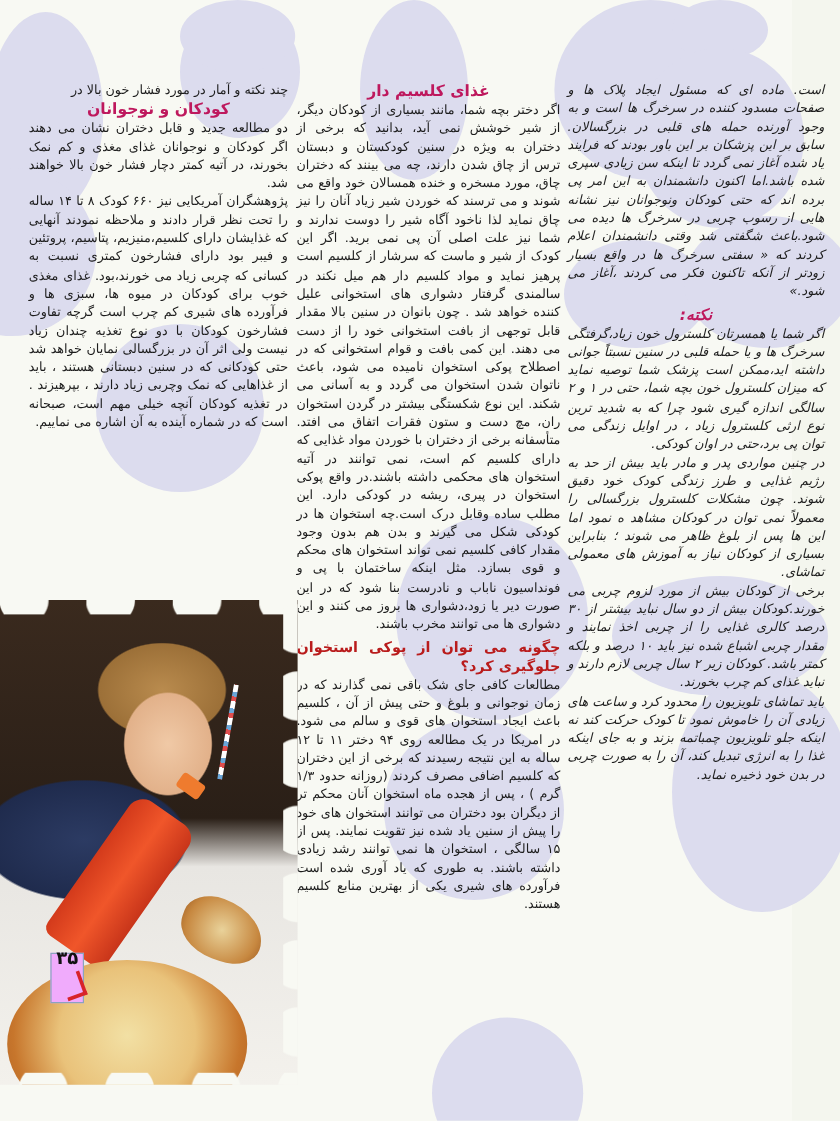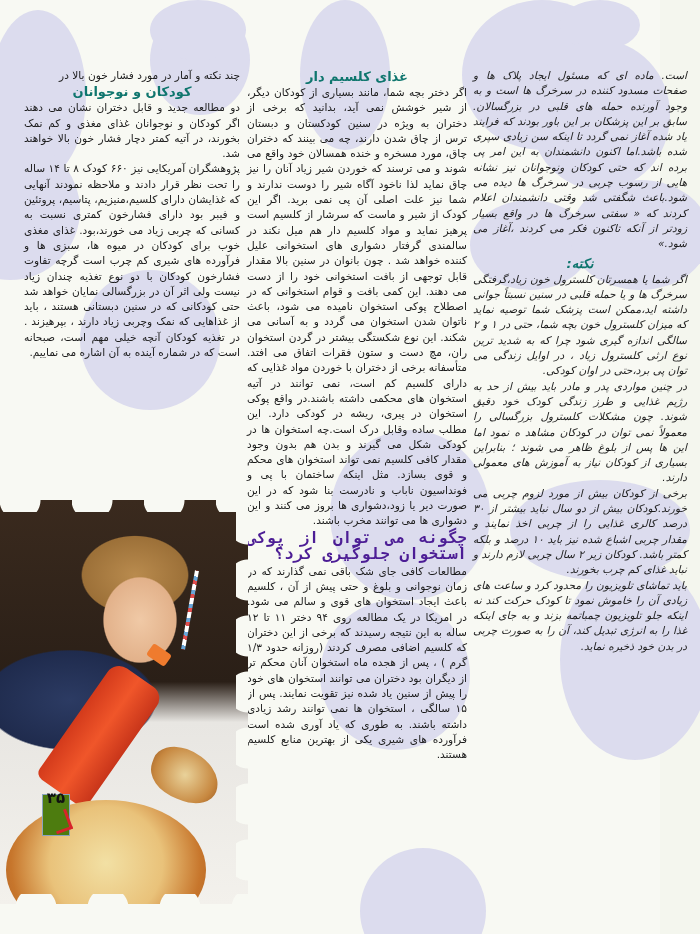--- a/index.html
+++ b/index.html
@@ -13,25 +13,25 @@
   .right-strip {
     position: absolute; top: 0; right: 0; width: 40px; height: 934px;
     background: #f4f6ee; z-index: 0;
   }
   .col {
     position: absolute; z-index: 2; direction: rtl; text-align: justify;
     font-size: 10.6px; line-height: 15.3px; color: #1c1c1c;
   }
   .col p { margin: 0; }
   .col .title {
-    color: #0f766e; font-weight: bold; font-size: 13px; text-align: center;
+    color: #be185d; font-weight: bold; font-size: 13px; text-align: center;
     line-height: 17px; margin: 0;
   }
   .col .sub {
-    font-weight: bold; font-size: 16px; line-height: 16px; color: #4c1d95; margin: 2px 0 1px 0; font-family: Liberation Mono, monospace;
+    font-weight: bold; font-size: 12px; line-height: 16px; color: #b91c1c; margin: 2px 0 1px 0;
   }
   .col-right  { left: 473px; top: 68px;  width: 214px; font-style: italic; }
   .col-mid    { left: 247px; top: 68px;  width: 220px; }
   .col-left   { left: 24px;  top: 68px;  width: 216px; }
 
   .photo {
     position: absolute; left: 0; top: 500px; width: 248px; height: 404px; z-index: 3;
     overflow: hidden;
     background:
       radial-gradient(ellipse 60px 70px at 140px 120px, #f0c9a6 0%, #e2b18a 60%, transparent 62%),
@@ -67,21 +67,21 @@
   }
   .photo .scallop-top { top: -12px; background: radial-gradient(circle at 20px 12px, #f8f9f3 20px, transparent 21px) 0 0 / 72px 24px repeat-x; }
   .photo .scallop-bottom { bottom: -14px; background: radial-gradient(circle at 36px 14px, #f8f9f3 20px, transparent 21px) 0 0 / 72px 28px repeat-x; }
   .photo .scallop-right {
     position: absolute; top: 0; right: -12px; width: 24px; height: 404px;
     background: radial-gradient(circle at 12px 24px, #f8f9f3 20px, transparent 21px) 0 0 / 24px 56px repeat-y;
   }
 
   .page-badge {
     position: absolute; left: 42px; top: 794px; width: 26px; height: 40px; z-index: 5;
-    background: #4d7c0f; border: 1px solid #8aa3bf;
+    background: #f0abfc; border: 1px solid #8aa3bf;
   }
   .page-badge .num {
     position: absolute; top: -6px; left: -2px; width: 30px; text-align: center;
     font-weight: bold; font-size: 15px; color: #111; direction: rtl;
     font-family: "DejaVu Sans", sans-serif;
   }
   .page-badge .mark {
     position: absolute; left: 10px; top: 16px; width: 14px; height: 18px;
     border-right: 3px solid #d8232a; border-bottom: 3px solid #d8232a; transform: rotate(-20deg);
   }
@@ -106,21 +106,21 @@
   <div class="blob" style="left:530px;top:40px;width:140px;height:150px;"></div>
   <div class="blob" style="left:470px;top:200px;width:120px;height:90px;"></div>
   <div class="blob" style="left:570px;top:180px;width:140px;height:110px;"></div>
   <div class="blob" style="left:510px;top:480px;width:180px;height:100px;"></div>
   <div class="blob" style="left:560px;top:560px;width:150px;height:200px;"></div>
 
   <div class="col col-right">
     <p>است. ماده ای که مسئول ایجاد پلاک ها و صفحات مسدود کننده در سرخرگ ها است و به وجود آورنده حمله های قلبی در بزرگسالان. سابق بر این پزشکان بر این باور بودند که فرایند یاد شده آغاز نمی گردد تا اینکه سن زیادی سپری شده باشد.اما اکنون دانشمندان به این امر پی برده اند که حتی کودکان ونوجوانان نیز نشانه هایی از رسوب چربی در سرخرگ ها دیده می شود.باعث شگفتی شد وقتی دانشمندان اعلام کردند که « سفتی سرخرگ ها در واقع بسیار زودتر از آنکه تاکنون فکر می کردند ،آغاز می شود.»</p>
     <p class="title" style="margin-top:3px;">نکته:</p>
     <p>اگر شما یا همسرتان کلسترول خون زیاد،گرفتگی سرخرگ ها و یا حمله قلبی در سنین نسبتاً جوانی داشته اید،ممکن است پزشک شما توصیه نماید که میزان کلسترول خون بچه شما، حتی در ۱ و ۲ سالگی اندازه گیری شود چرا که به شدید ترین نوع ارثی کلسترول زیاد ، در اوایل زندگی می توان پی برد،حتی در اوان کودکی.</p>
-    <p>در چنین مواردی پدر و مادر باید بیش از حد به رژیم غذایی و طرز زندگی کودک خود دقیق شوند. چون مشکلات کلسترول بزرگسالی را معمولاً نمی توان در کودکان مشاهد ه نمود اما این ها پس از بلوغ ظاهر می شوند ؛ بنابراین بسیاری از کودکان نیاز به آموزش های معمولی دارند.</p>
+    <p>در چنین مواردی پدر و مادر باید بیش از حد به رژیم غذایی و طرز زندگی کودک خود دقیق شوند. چون مشکلات کلسترول بزرگسالی را معمولاً نمی توان در کودکان مشاهد ه نمود اما این ها پس از بلوغ ظاهر می شوند ؛ بنابراین بسیاری از کودکان نیاز به آموزش های معمولی تماشای.</p>
     <p>برخی از کودکان بیش از مورد لزوم چربی می خورند.کودکان بیش از دو سال نباید بیشتر از ۳۰ درصد کالری غذایی را از چربی اخذ نمایند و مقدار چربی اشباع شده نیز باید ۱۰ درصد و بلکه کمتر باشد. کودکان زیر ۲ سال چربی لازم دارند و نباید غذای کم چرب بخورند.</p>
     <p>باید تماشای تلویزیون را محدود کرد و ساعت های زیادی آن را خاموش نمود تا کودک حرکت کند نه اینکه جلو تلویزیون چمباتمه بزند و به جای اینکه غذا را به انرژی تبدیل کند، آن را به صورت چربی در بدن خود ذخیره نماید.</p>
   </div>
 
   <div class="col col-mid">
     <p class="title">غذای کلسیم دار</p>
     <p>اگر دختر بچه شما، مانند بسیاری از کودکان دیگر، از شیر خوشش نمی آید، بدانید که برخی از دختران به ویژه در سنین کودکستان و دبستان ترس از چاق شدن دارند، چه می بینند که دختران چاق، مورد مسخره و خنده همسالان خود واقع می شوند و می ترسند که خوردن شیر زیاد آنان را نیز چاق نماید لذا ناخود آگاه شیر را دوست ندارند و شما نیز علت اصلی آن پی نمی برید. اگر این کودک از شیر و ماست که سرشار از کلسیم است پرهیز نماید و مواد کلسیم دار هم میل نکند در سالمندی گرفتار دشواری های استخوانی علیل کننده خواهد شد . چون بانوان در سنین بالا مقدار قابل توجهی از بافت استخوانی خود را از دست می دهند. این کمی بافت و قوام استخوانی که در اصطلاح پوکی استخوان نامیده می شود، باعث ناتوان شدن استخوان می گردد و به آسانی می شکند. این نوع شکستگی بیشتر در گردن استخوان ران، مچ دست و ستون فقرات اتفاق می افتد. متأسفانه برخی از دختران با خوردن مواد غذایی که دارای کلسیم کم است، نمی توانند در آتیه استخوان های محکمی داشته باشند.در واقع پوکی استخوان در پیری، ریشه در کودکی دارد. این مطلب ساده وقابل درک است.چه استخوان ها در کودکی شکل می گیرند و بدن هم بدون وجود مقدار کافی کلسیم نمی تواند استخوان های محکم و قوی بسازد. مثل اینکه ساختمان با پی و فونداسیون ناباب و نادرست بنا شود که در این صورت دیر یا زود،دشواری ها بروز می کنند و این دشواری ها می توانند مخرب باشند.</p>
     <p class="sub">چگونه می توان از پوکی استخوان جلوگیری کرد؟</p>
     <p>مطالعات کافی جای شک باقی نمی گذارند که در زمان نوجوانی و بلوغ و حتی پیش از آن ، کلسیم باعث ایجاد استخوان های قوی و سالم می شود. در امریکا در یک مطالعه روی ۹۴ دختر ۱۱ تا ۱۲ ساله به این نتیجه رسیدند که برخی از این دختران که کلسیم اضافی مصرف کردند (روزانه حدود ۱/۳ گرم ) ، پس از هجده ماه استخوان آنان محکم تر از دیگران بود دختران می توانند استخوان های خود را پیش از سنین یاد شده نیز تقویت نمایند. پس از ۱۵ سالگی ، استخوان ها نمی توانند رشد زیادی داشته باشند. به طوری که یاد آوری شده است فرآورده های شیری یکی از بهترین منابع کلسیم هستند.</p>
   </div>

